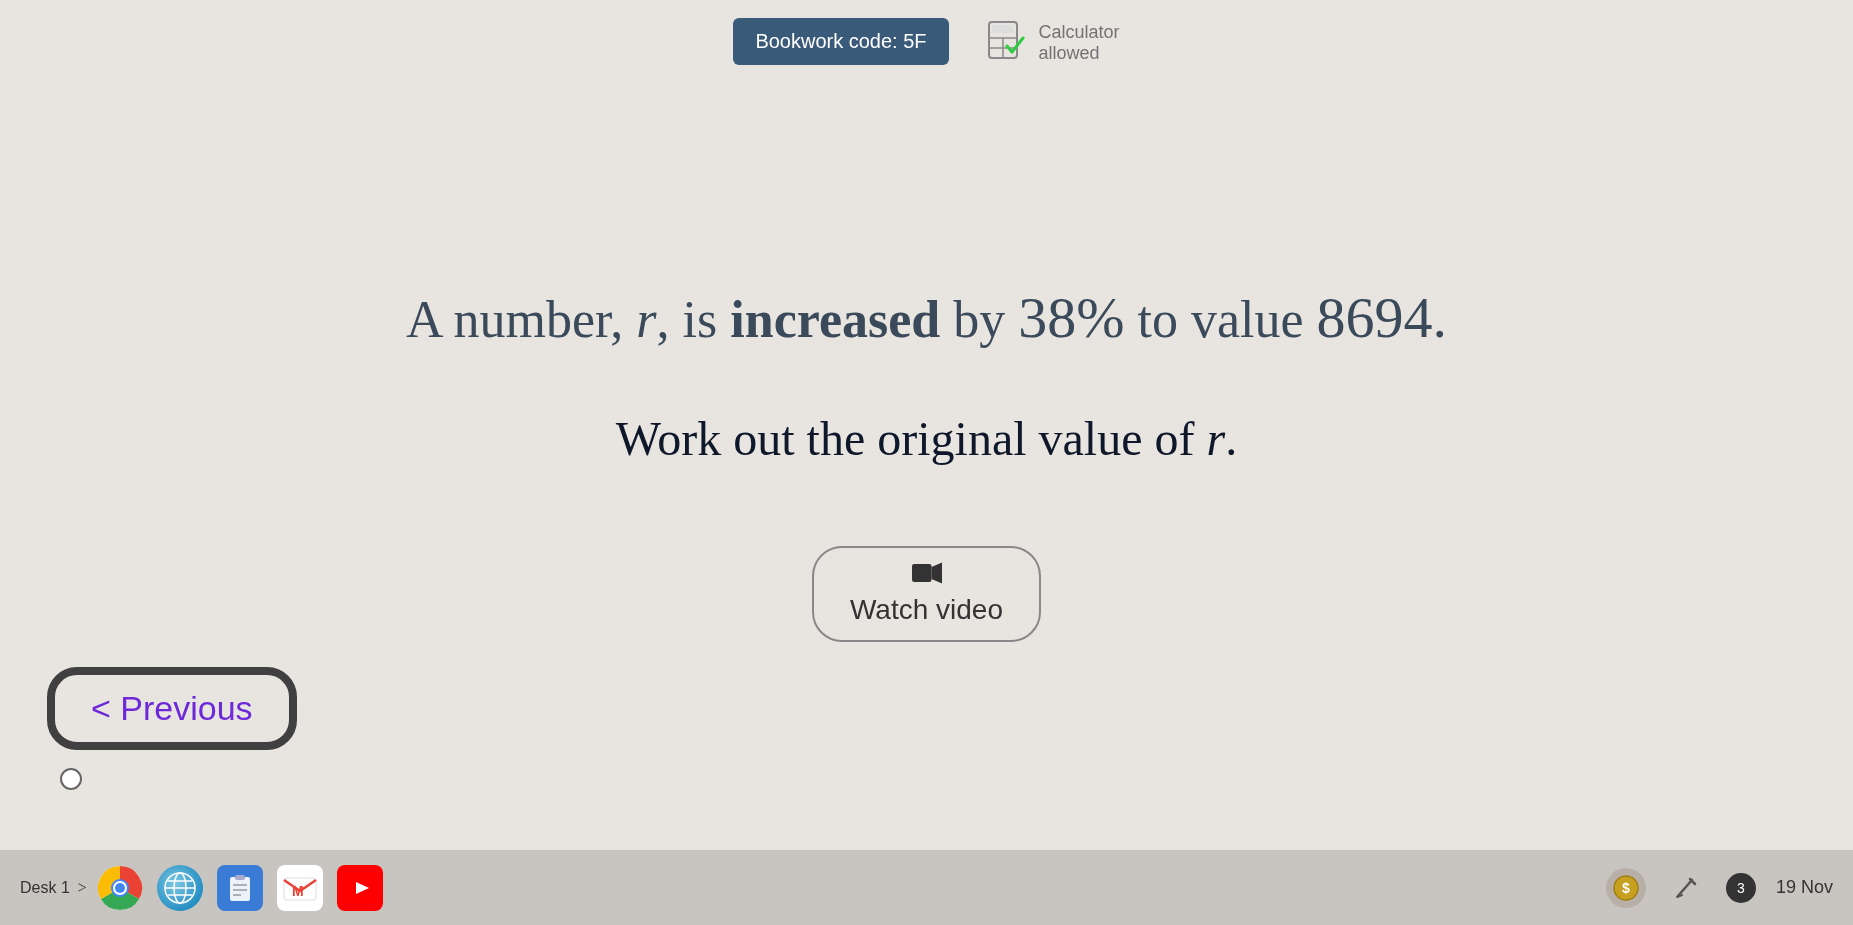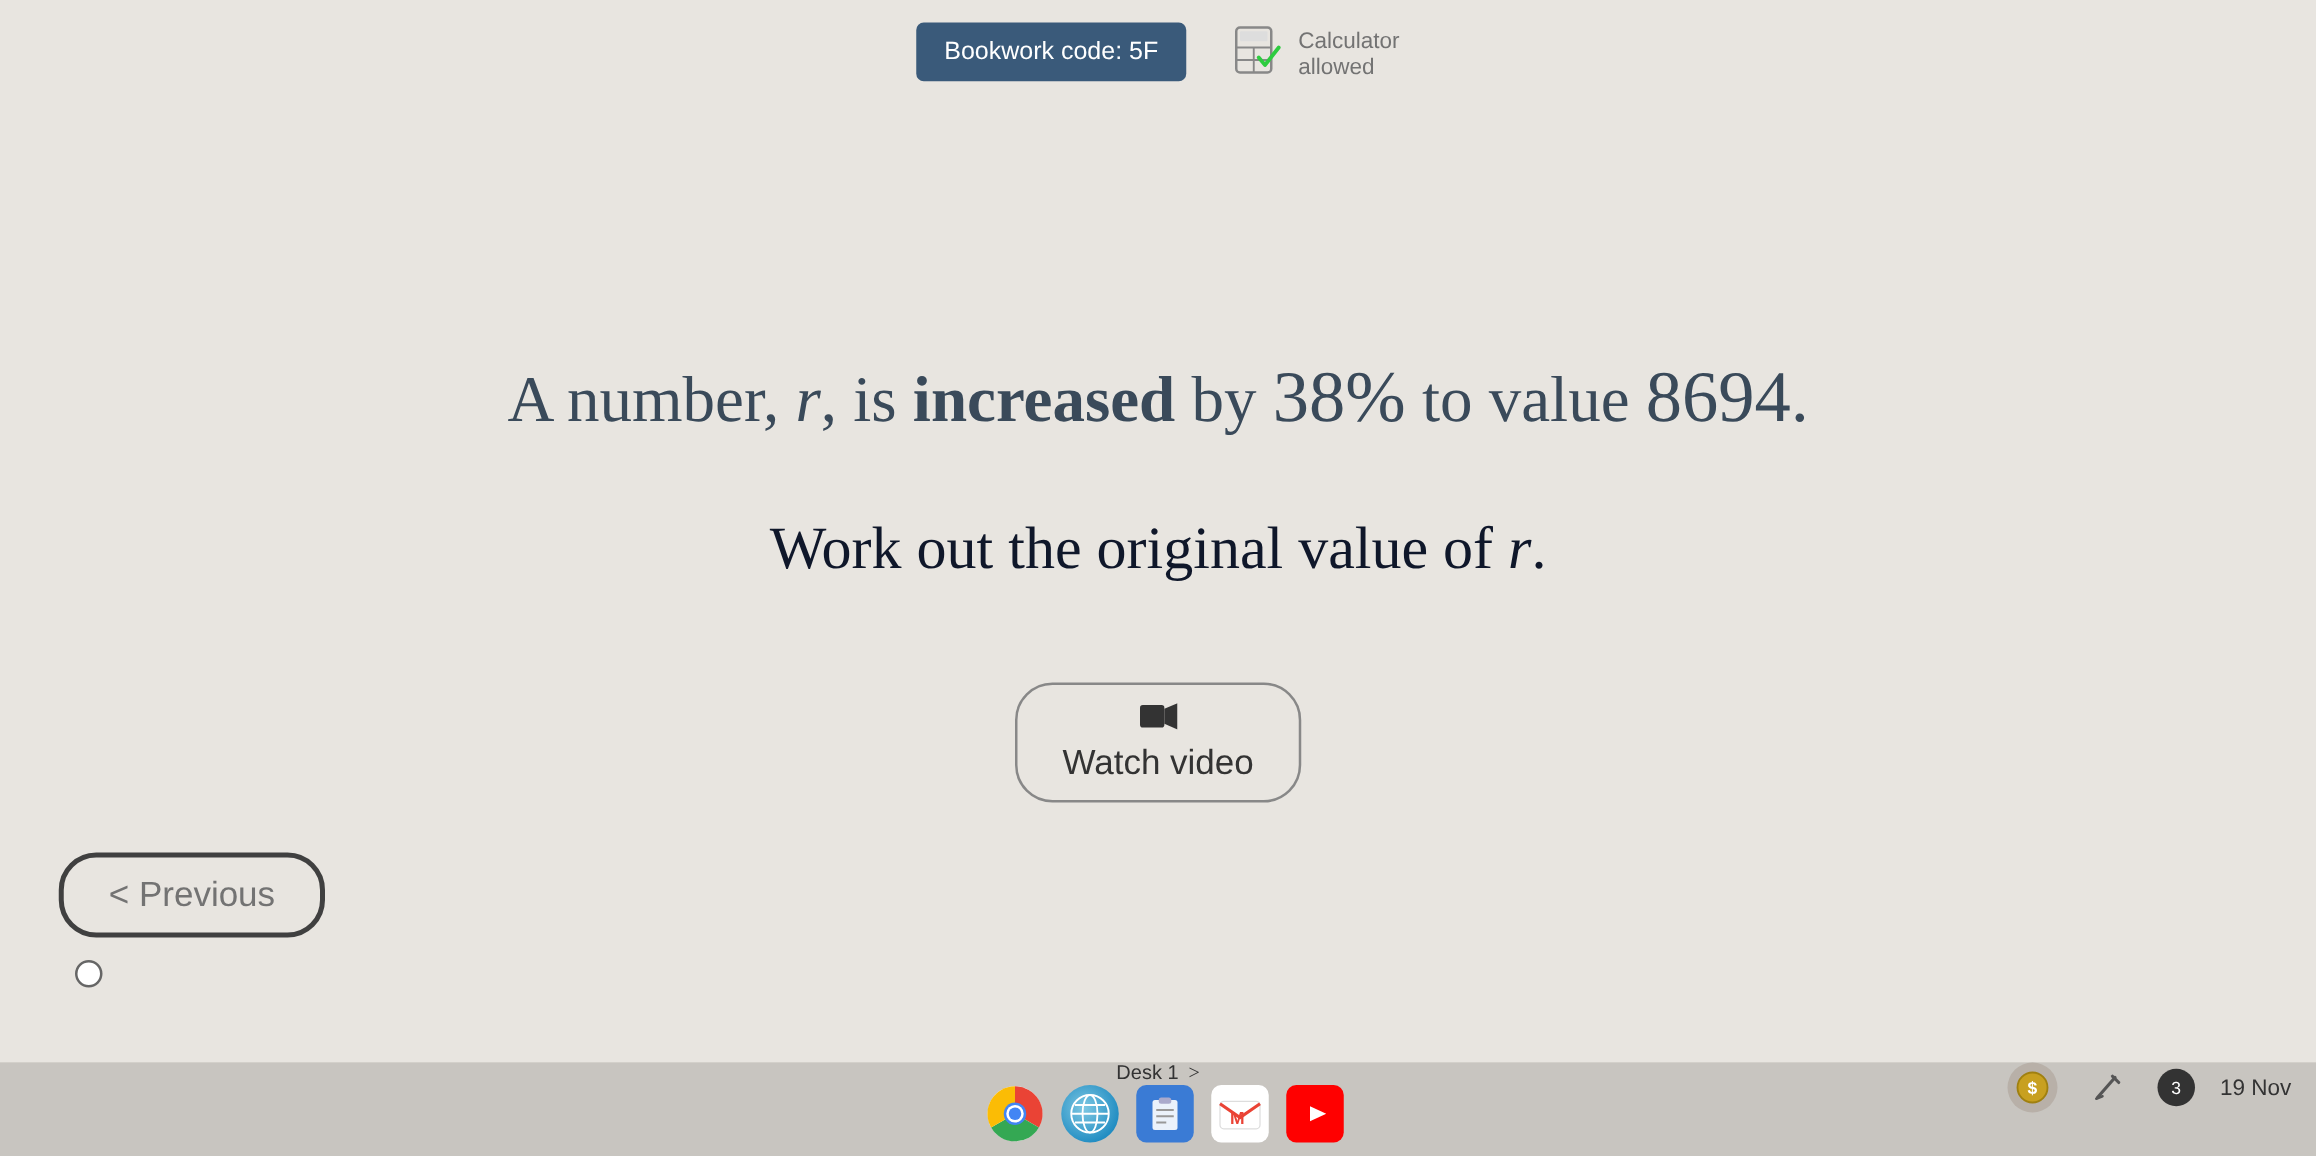--- a/index.html
+++ b/index.html
@@ -127,26 +127,26 @@
 
     .watch-video-icon {
       width: 30px;
       height: 22px;
     }
 
     .previous-btn {
       position: absolute;
       left: 47px;
       bottom: 100px;
-      border: 4px solid #404040;
+      border: 8px solid #404040;
       border-radius: 30px;
       padding: 14px 36px;
-      font-size: 28px;
-      font-family: Arial, sans-serif;
-      color: #737373;
+      font-size: 34px;
+      font-family: Arial, sans-serif;
+      color: #6d28d9;
       background: #e8e5e0;
       cursor: pointer;
     }
 
     .radio-circle {
       position: absolute;
       left: 60px;
       bottom: 60px;
       width: 22px;
       height: 22px;
@@ -157,21 +157,20 @@
 
     
     .taskbar {
       width: 100%;
       height: 75px;
       background-color: #c8c5c0;
       display: flex;
       align-items: center;
       padding: 0 20px;
       position: relative;
-      flex-direction: column;
     }
 
     .taskbar-left {
       display: flex;
       align-items: center;
       gap: 8px;
     }
 
     .desk-label {
       font-size: 16px;

